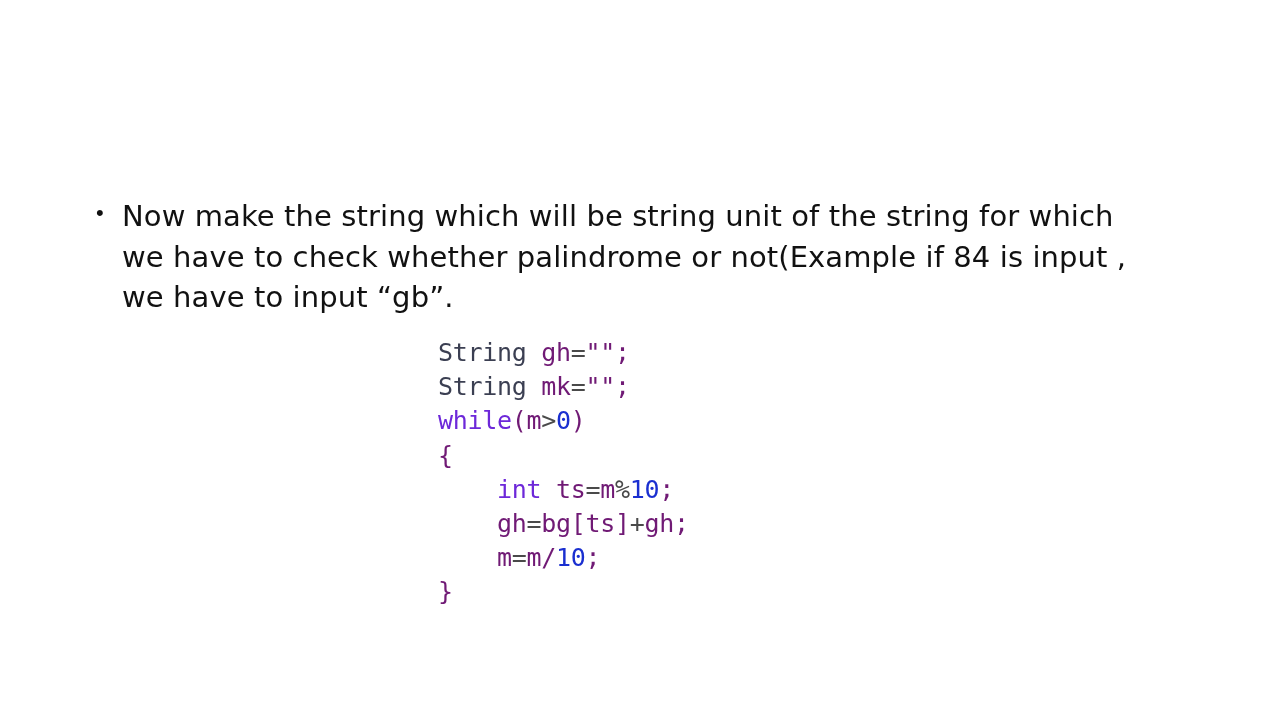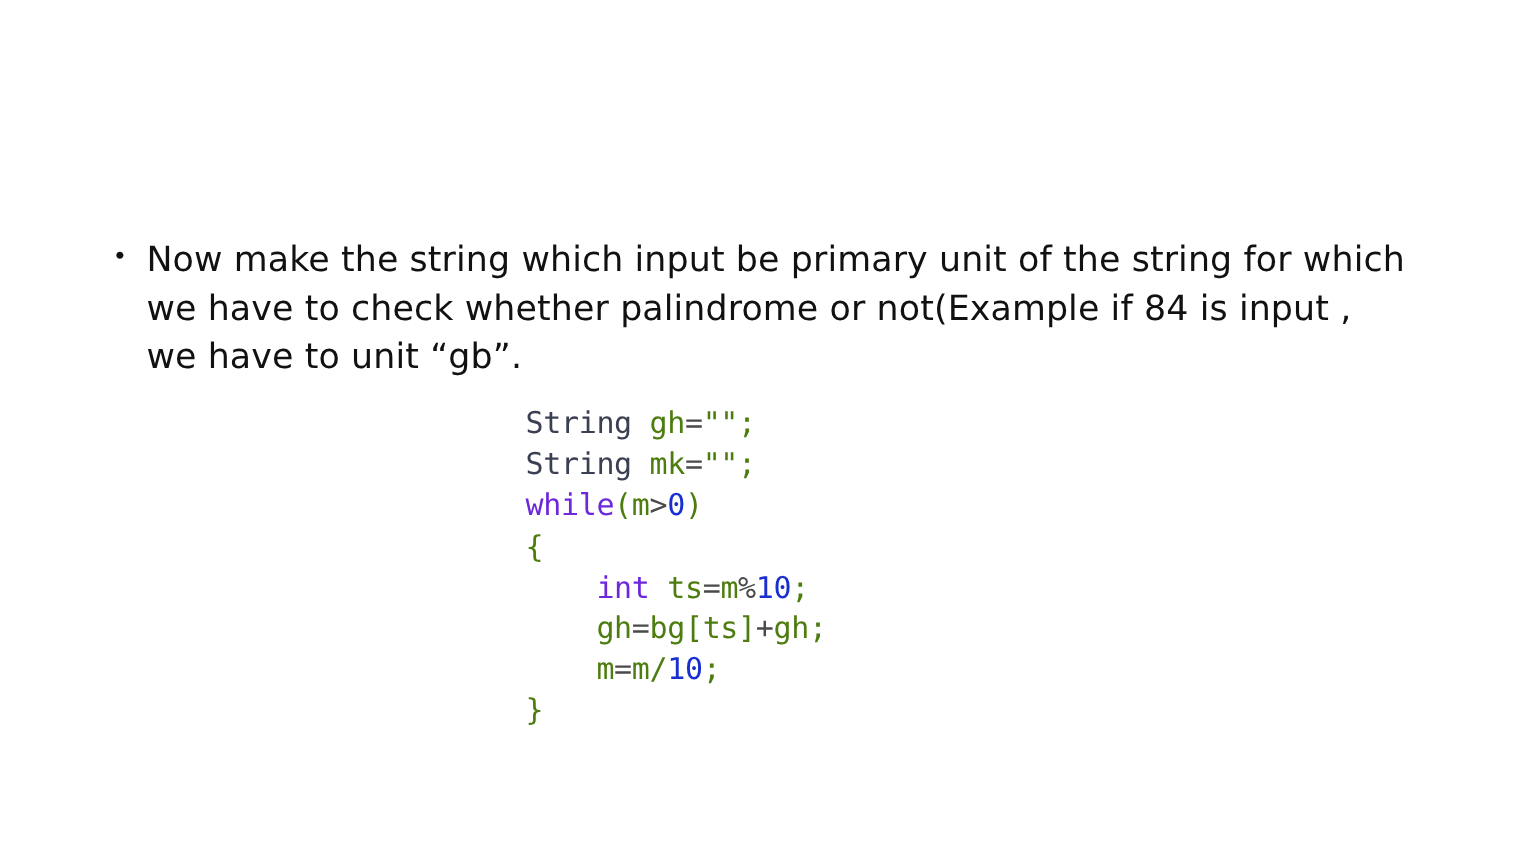--- a/index.html
+++ b/index.html
@@ -9,32 +9,32 @@
   .bullet-dot { position: absolute; left: 0; top: 4px; font-size: 22px; color: #111; }
   .bullet-text { margin-left: 26px; font-size: 31px; line-height: 40.5px; color: #111; letter-spacing: 0.1px; font-family: "DejaVu Sans", sans-serif; font-size: 29px; }
   .code-image { position: absolute; left: 430px; top: 328px; width: 300px; height: 290px; background: #ffffff; overflow: hidden; }
   .cut-line { position: absolute; left: 98px; top: 0px; width: 110px; height: 6px; overflow: hidden; }
   .code { position: absolute; left: 8px; top: 8px; font-family: "DejaVu Sans Mono", "Liberation Mono", monospace; font-size: 25px; line-height: 34.2px; white-space: pre; color: #111; letter-spacing: -0.3px; }
   .line { display: block; height: 34.2px; }
   .tok-type { color: #3b3f52; }
   .tok-kw { color: #6d28d9; }
   .tok-num { color: #1a2fd0; }
   .tok-op { color: #4a4a4a; }
-  .tok-id { color: #4d7c0f; }
+  .tok-id { color: #701a75; }
 </style>
 </head>
 <body>
 
 <div class="slide">
   <div class="bullet-block">
     <span class="bullet-dot">•</span>
     <div class="bullet-text">
-      <div>Now make the string which input be primary unit of the string for which</div>
+      <div>Now make the string which will be string unit of the string for which</div>
       <div>we have to check whether palindrome or not(Example if 84 is input ,</div>
-      <div>we have to unit “gb”.</div>
+      <div>we have to input “gb”.</div>
     </div>
   </div>
 
   <div class="code-image">
     <div class="cut-line">
       
     </div>
     <div class="code" id="code-block"><span class="line"><span class="tok-type">String</span><span class="tok-id"> gh</span><span class="tok-op">=</span><span class="tok-id">"";</span></span><span class="line"><span class="tok-type">String</span><span class="tok-id"> mk</span><span class="tok-op">=</span><span class="tok-id">"";</span></span><span class="line"><span class="tok-kw">while</span><span class="tok-id">(m</span><span class="tok-op">&gt;</span><span class="tok-num">0</span><span class="tok-id">)</span></span><span class="line"><span class="tok-id">{</span></span><span class="line"><span class="tok-id">    </span><span class="tok-kw">int</span><span class="tok-id"> ts</span><span class="tok-op">=</span><span class="tok-id">m</span><span class="tok-op">%</span><span class="tok-num">10</span><span class="tok-id">;</span></span><span class="line"><span class="tok-id">    gh</span><span class="tok-op">=</span><span class="tok-id">bg[ts]</span><span class="tok-op">+</span><span class="tok-id">gh;</span></span><span class="line"><span class="tok-id">    m</span><span class="tok-op">=</span><span class="tok-id">m/</span><span class="tok-num">10</span><span class="tok-id">;</span></span><span class="line"><span class="tok-id">}</span></span></div>
   </div>
 </div>

